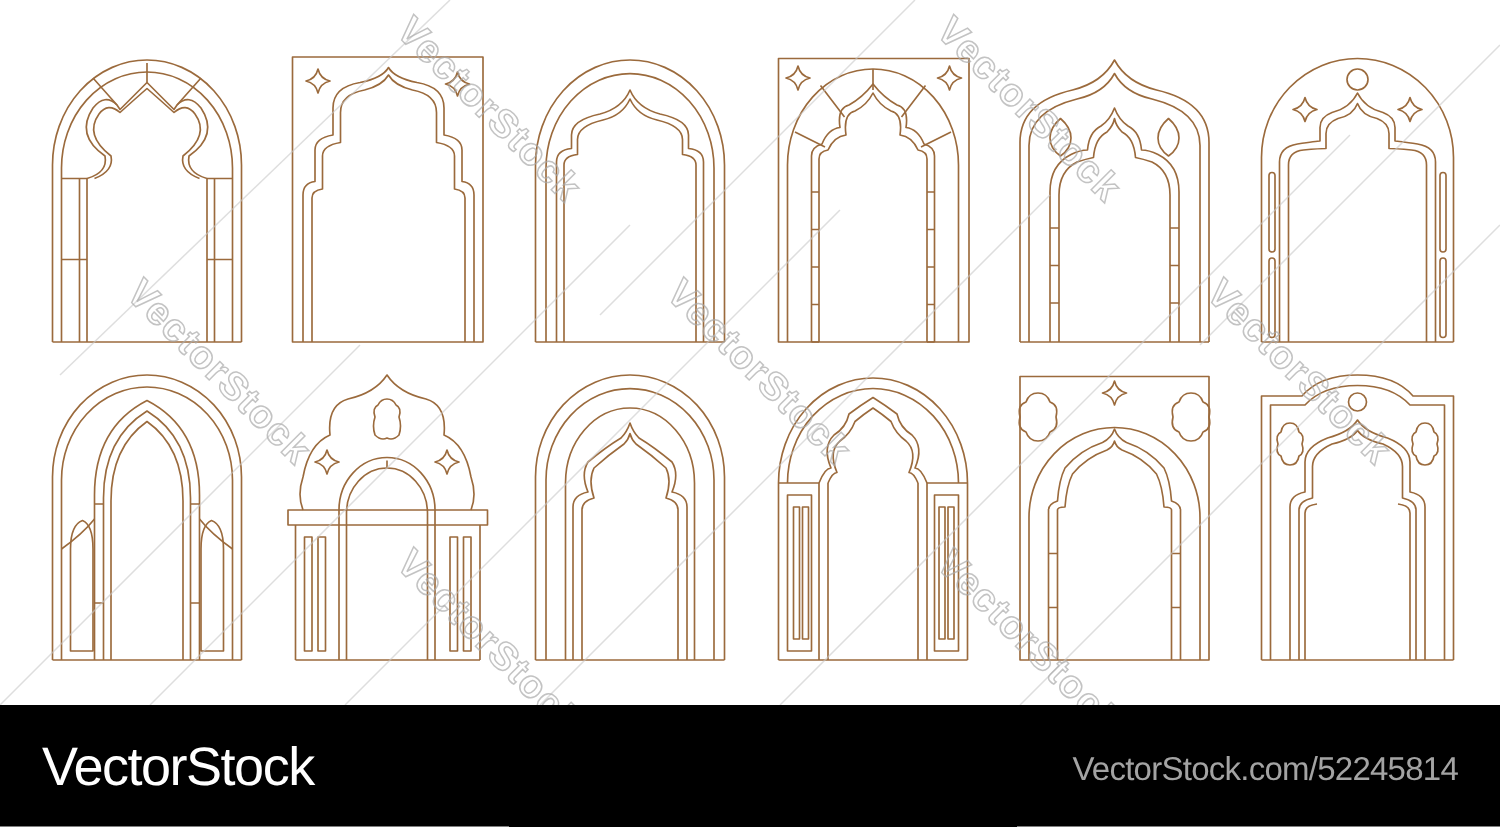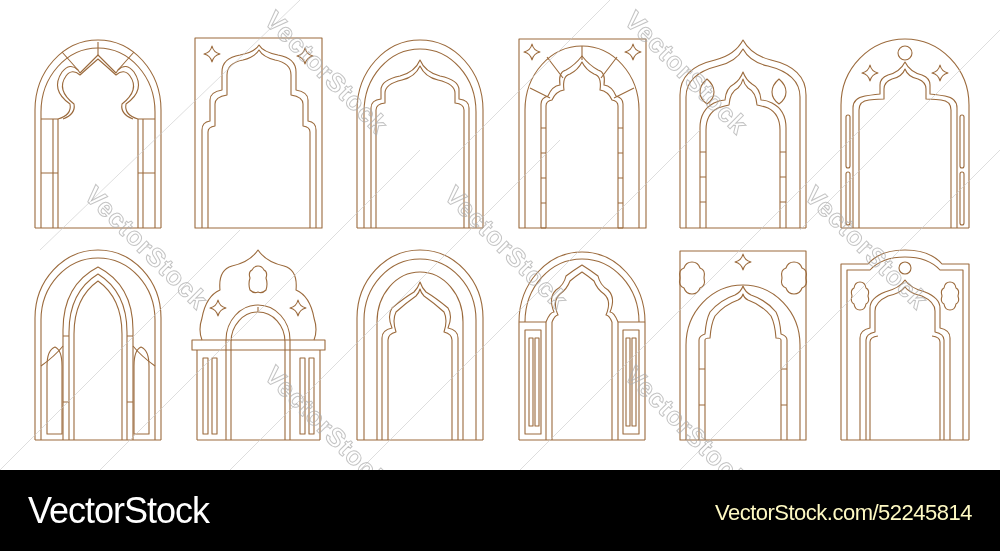--- a/index.html
+++ b/index.html
@@ -3,21 +3,21 @@
 <meta charset="utf-8">
 <style>
   html, body { margin:0; padding:0; }
   body { width:1000px; height:551px; overflow:hidden; background:#ffffff; position:relative; font-family:"Liberation Sans", sans-serif; }
   #canvas { position:absolute; left:0; top:0; width:1000px; height:470px; background:#ffffff; overflow:hidden; }
   #canvas svg.art { position:absolute; left:0; top:0; }
   .stroke { fill:none; stroke:#9b6a3c; stroke-width:1.1; stroke-linejoin:round; }
   .wm { position:absolute; color:rgba(190,190,190,0.55); font-size:26px; font-weight:bold; letter-spacing:1px; transform:rotate(45deg); transform-origin:left top; white-space:nowrap; -webkit-text-stroke:1px rgba(170,170,170,0.7); color:transparent; }
   #footer { position:absolute; left:0; top:470px; width:1000px; height:81px; background:#000000; }
   #brand { position:absolute; left:28px; top:20px; color:#ffffff; font-size:36px; letter-spacing:-1px; }
-  #url { position:absolute; right:28px; top:30px; color:#fef9c3; font-size:22px; letter-spacing:-0.5px; }
+  #url { position:absolute; right:28px; top:30px; color:#a3a3a3; font-size:22px; letter-spacing:-0.5px; }
 </style>
 </head>
 <body>
 
 <div id="canvas">
   <svg class="art" width="1000" height="470" viewBox="0 0 1000 470">
     <defs>
       <path id="star" d="M0,-8 Q1.5,-1.5 8,0 Q1.5,1.5 0,8 Q-1.5,1.5 -8,0 Q-1.5,-1.5 0,-8 Z"></path>
     </defs>
 

